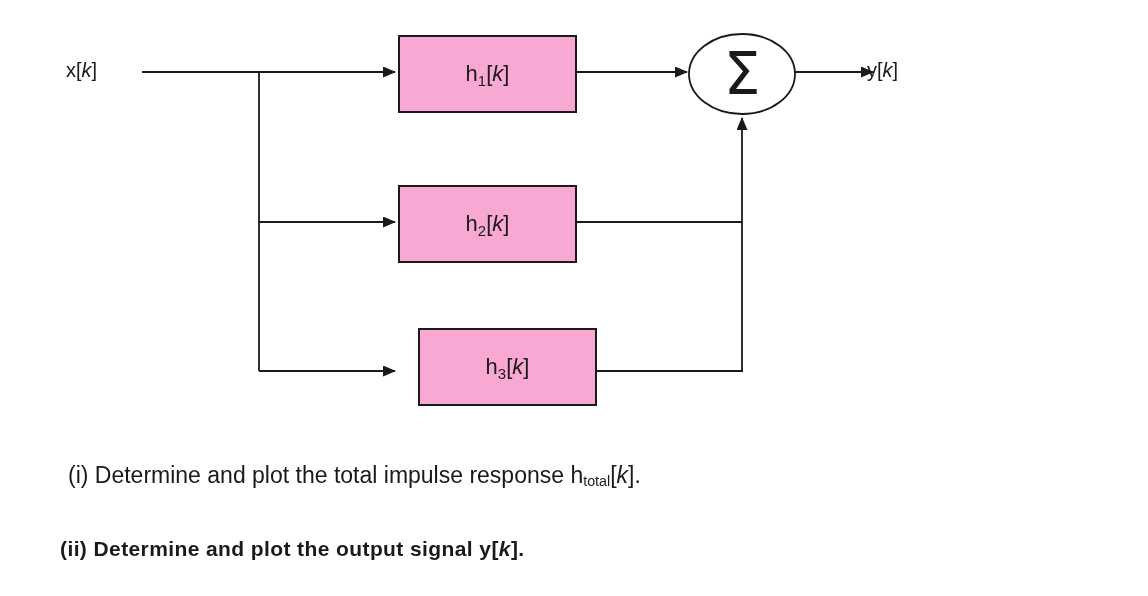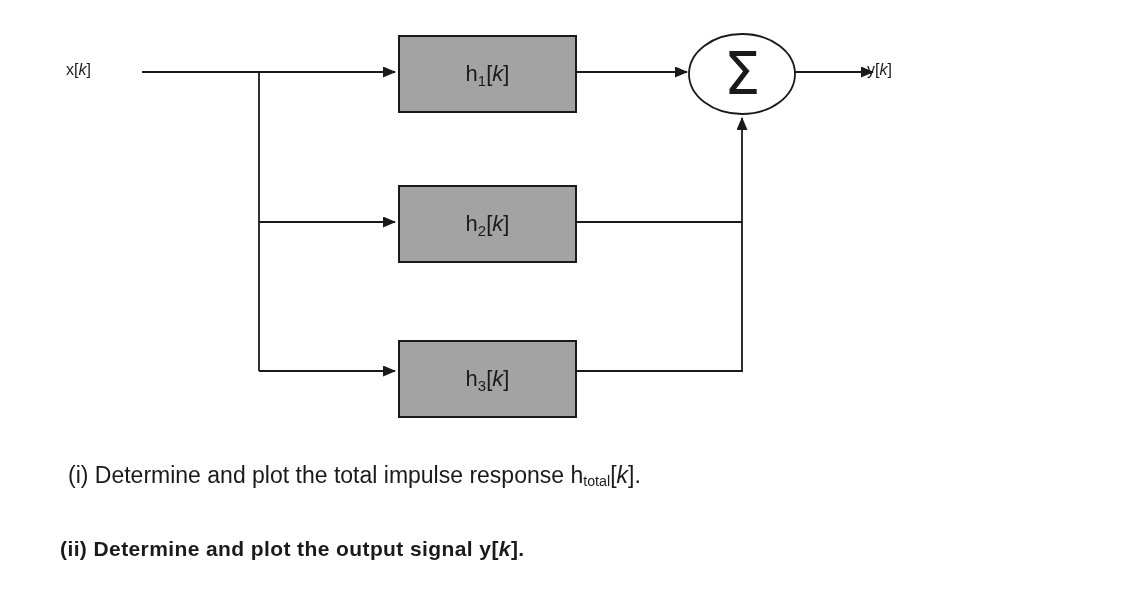--- a/index.html
+++ b/index.html
@@ -12,34 +12,34 @@
     color: #1a1a1a;
     overflow: hidden;
   }
   .wires {
     position: absolute;
     left: 0; top: 0;
     width: 1148px; height: 450px;
   }
   .io-label {
     position: absolute;
-    font-size: 16px;
+    font-size: 20px;
     line-height: 28px;
     color: #1a1a1a;
     white-space: nowrap;
   }
   .io-label i { font-style: italic; }
   .hbox {
     position: absolute;
     left: 398px;
     width: 179px;
     height: 78px;
     border: 2px solid #1a1a1a;
     box-sizing: border-box;
-    background: #a3a3a3;
+    background: #f9a8d4;
     display: flex;
     align-items: center;
     justify-content: center;
   }
   .hbox .lbl {
     font-size: 22px;
     white-space: nowrap;
   }
   .hbox .lbl sub, .sub-sm {
     font-size: 0.68em;
@@ -124,21 +124,21 @@
   </div>
 
   <div class="hbox" style="top:35px;">
     <span class="lbl"><span>h</span><sub>1</sub><span>[</span><i>k</i><span>]</span></span>
   </div>
 
   <div class="hbox" style="top:185px;align-items:center;">
     <span class="lbl"><span>h</span><sub>2</sub><span>[</span><i>k</i><span>]</span></span>
   </div>
 
-  <div class="hbox" style="top:340px;">
+  <div class="hbox" style="top:328px;margin-left:20px;">
     <span class="lbl"><span>h</span><sub>3</sub><span>[</span><i>k</i><span>]</span></span>
   </div>
 
   <div class="sigma">
     <span>Σ</span>
   </div>
 
   <div class="io-label" style="left:867px; top:56px;">
     <span>y</span><span>[</span><i>k</i><span>]</span>
   </div>

